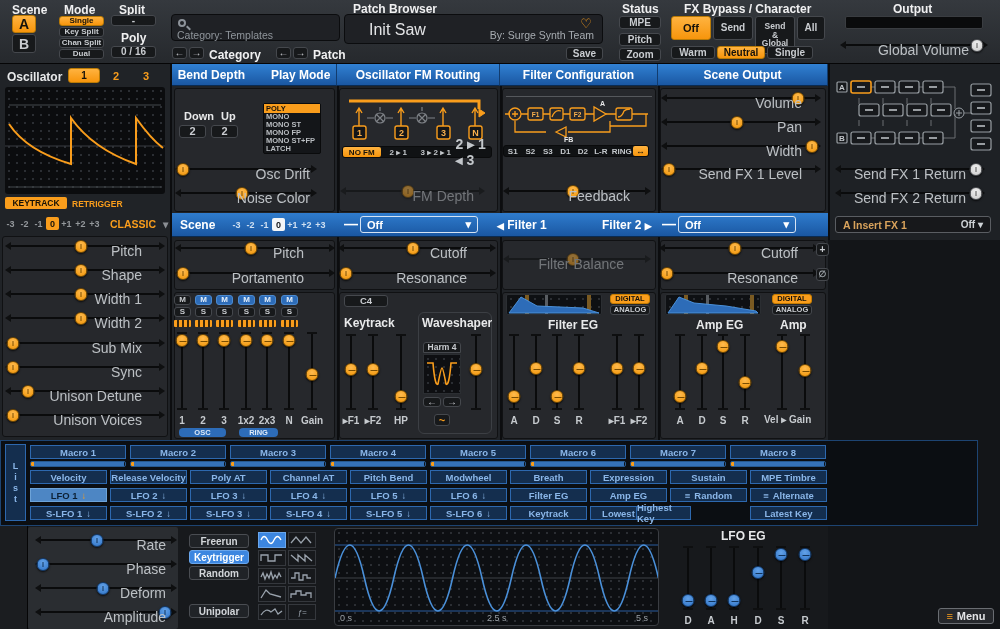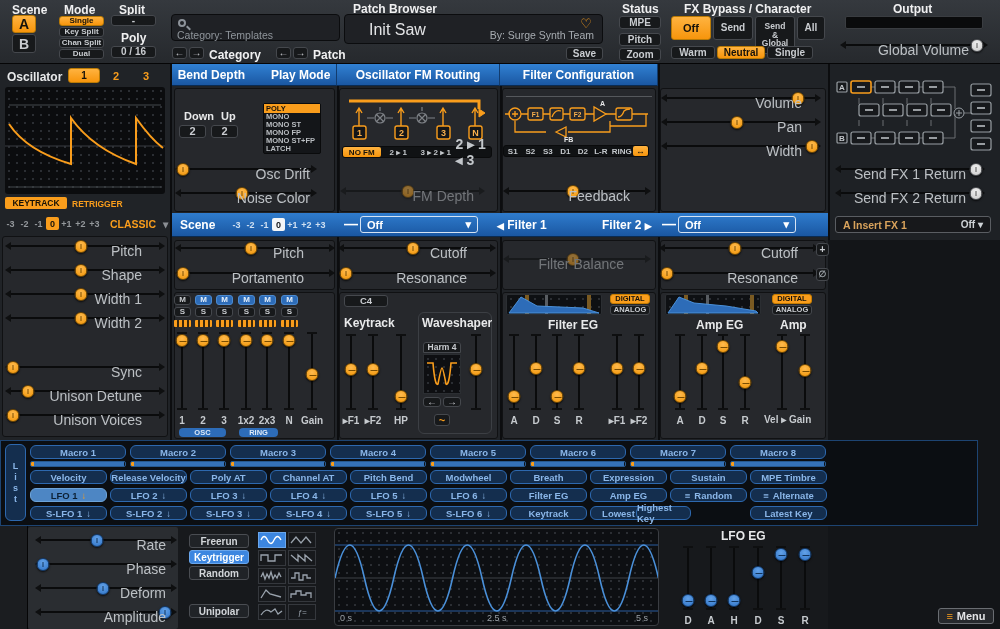--- a/index.html
+++ b/index.html
@@ -48,21 +48,21 @@
 
 .scenebar{position:absolute;left:172px;top:213px;width:656px;height:24px;background:linear-gradient(#2f7ccd,#1a57a2);border-bottom:1px solid #0a2b52}
 .oct{position:absolute;display:flex;gap:1px}
 .oc{width:13px;height:13px;display:flex;align-items:center;justify-content:center;font-size:9px;font-weight:bold;border-radius:2px}
 .fdrop{position:absolute;height:17px;border:1px solid #d6e4f4;border-radius:3px;display:flex;align-items:center;color:#fff;font-weight:bold;font-size:11px;padding:0 6px;justify-content:space-between}
 
 .pill{position:absolute;background:#101214;border:1px solid #0a0b0c;border-radius:3px;display:flex;align-items:center}
 .pc{height:100%;display:flex;align-items:center;justify-content:center;font-weight:bold;color:#c3c7cb;border-radius:2px}
 
 .modp{position:absolute;left:0;top:440px;width:978px;height:86px;background:#0b0e12;border:1px solid #1d4472}
-.mb{position:absolute;height:14px;background:#142e4e;border:1px solid #2d68ae;border-radius:6px;color:#8ab6e8;font-weight:bold;font-size:9.5px;display:flex;align-items:center;justify-content:center;gap:4px}
+.mb{position:absolute;height:14px;background:#142e4e;border:1px solid #2d68ae;border-radius:0;color:#8ab6e8;font-weight:bold;font-size:9.5px;display:flex;align-items:center;justify-content:center;gap:4px}
 .mb.sel{background:#4d86c4;color:#0c2034;border-color:#6da3d8}
 .mbar{position:absolute;height:6px;background:#0d1117;border:1px solid #27598f;border-radius:2px;overflow:hidden}
 .mbar .fill{position:absolute;left:3px;top:0;bottom:0;right:1px;background:#3572b8}
 .mbar .tick{position:absolute;left:0;top:0;bottom:0;width:3px;background:#f99d1c}
 .vtext{writing-mode:vertical-rl;text-orientation:upright;letter-spacing:1px}
 
 .trigb{position:absolute;width:60px;height:14px;background:#202327;border:1px solid #4a4d52;border-radius:3px;color:#d2d5d9;font-weight:bold;font-size:10px;display:flex;align-items:center;justify-content:center}
 .trigb.sel{background:#3c86e0;border-color:#6aa6ec;color:#fff}
 .shape{position:absolute;width:28px;height:16px;background:#17191c;border:1px solid #35383d;display:flex;align-items:center;justify-content:center}
 .shape.sel{background:#3c86e0;border-color:#6aa6ec}
@@ -144,20 +144,23 @@
   <div class="hdr" style="left:172px;width:165px">
     <span>Bend Depth</span>
     <span>Play Mode</span>
   </div>
   <div class="hdr" style="left:337px;width:163px">
     <span>Oscillator FM Routing</span>
   </div>
   <div class="hdr" style="left:500px;width:158px">
     <span>Filter Configuration</span>
   </div>
+  <div class="hdr" style="left:658px;width:170px">
+    <span>Scene Output</span>
+  </div>
 
   <span class="bw" style="left:7px;top:70px">Oscillator</span>
   <div class="db on" style="left:68px;top:68px;width:32px;height:15px">1</div>
   <div class="ab" style="left:104px;top:70px;width:24px;text-align:center;color:#f99d1c;font-weight:bold;font-size:11px">2</div>
   <div class="ab" style="left:134px;top:70px;width:24px;text-align:center;color:#f99d1c;font-weight:bold;font-size:11px">3</div>
 
   <div class="ab dots" style="left:5px;top:87px;width:160px;height:107px;background-color:#0b0c0e;border-radius:3px">
     <svg width="160" height="107" viewBox="0 0 160 107" style="position:absolute;left:0;top:0">
       <line x1="4" y1="18" x2="156" y2="18" stroke="#45484d" stroke-width="1"></line>
       <line x1="0" y1="59" x2="160" y2="59" stroke="#3a3d42" stroke-width="1"></line>
@@ -195,20 +198,25 @@
     </div>
   <div class="hs" style="left:10px;top:287px;width:150px">
       <i class="tr"></i>
       <i class="hd" style="left:47%"></i>
       <span class="lab" style="right:18px">Width 1</span>
     </div>
   <div class="hs" style="left:10px;top:311px;width:150px">
       <i class="tr"></i>
       <i class="hd" style="left:47%"></i>
       <span class="lab" style="right:18px">Width 2</span>
+    </div>
+  <div class="hs" style="left:10px;top:336px;width:150px">
+      <i class="tr"></i>
+      <i class="hd" style="left:2%"></i>
+      <span class="lab" style="right:18px">Sub Mix</span>
     </div>
   <div class="hs" style="left:10px;top:360px;width:150px">
       <i class="tr"></i>
       <i class="hd" style="left:2%"></i>
       <span class="lab" style="right:18px">Sync</span>
     </div>
   <div class="hs" style="left:10px;top:384px;width:150px">
       <i class="tr"></i>
       <i class="hd" style="left:12%"></i>
       <span class="lab" style="right:18px">Unison Detune</span>
@@ -467,20 +475,25 @@
     </div>
   <div class="hs" style="left:666px;top:91px;width:150px">
       <i class="tr"></i>
       <i class="hd" style="left:88%"></i>
       <span class="lab" style="right:14px">Volume</span>
     </div>
   <div class="hs" style="left:666px;top:139px;width:150px">
       <i class="tr"></i>
       <i class="hd" style="left:97%"></i>
       <span class="lab" style="right:14px">Width</span>
+    </div>
+  <div class="hs" style="left:666px;top:162px;width:150px">
+      <i class="tr"></i>
+      <i class="hd" style="left:2%"></i>
+      <span class="lab" style="right:14px">Send FX 1 Level</span>
     </div>
 
   <div class="blk" style="left:660px;top:292px;width:166px;height:147px"></div>
   <div class="ab dots" style="left:665px;top:294px;width:96px;height:21px;background-color:#0e1013;border:1px solid #2b2e32;border-radius:2px">
     <svg width="94" height="19" viewBox="0 0 94 19">
       <rect x="18" y="0" width="4" height="19" fill="#7a5a22"></rect>
         <rect x="84" y="0" width="4" height="19" fill="#7a5a22"></rect>
       <rect x="40" y="0" width="3" height="19" fill="#595d62"></rect>
       <path d="M2 18 L13 2 L28 8 L60 11 L90 16 L92 18 Z" fill="#2d6cb8" stroke="#4a90d9" stroke-width="1"></path>
     </svg>

